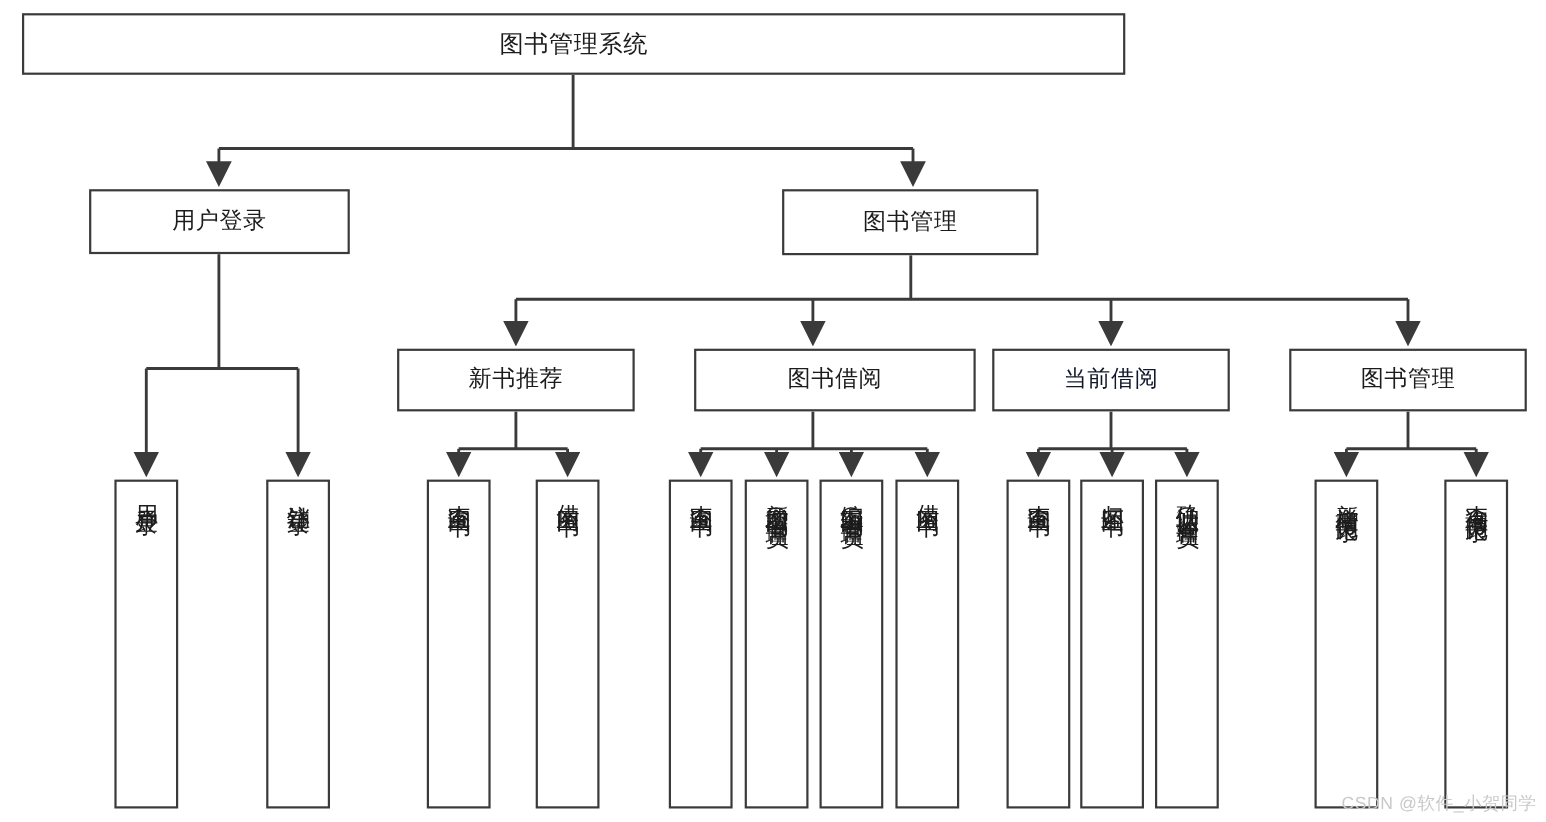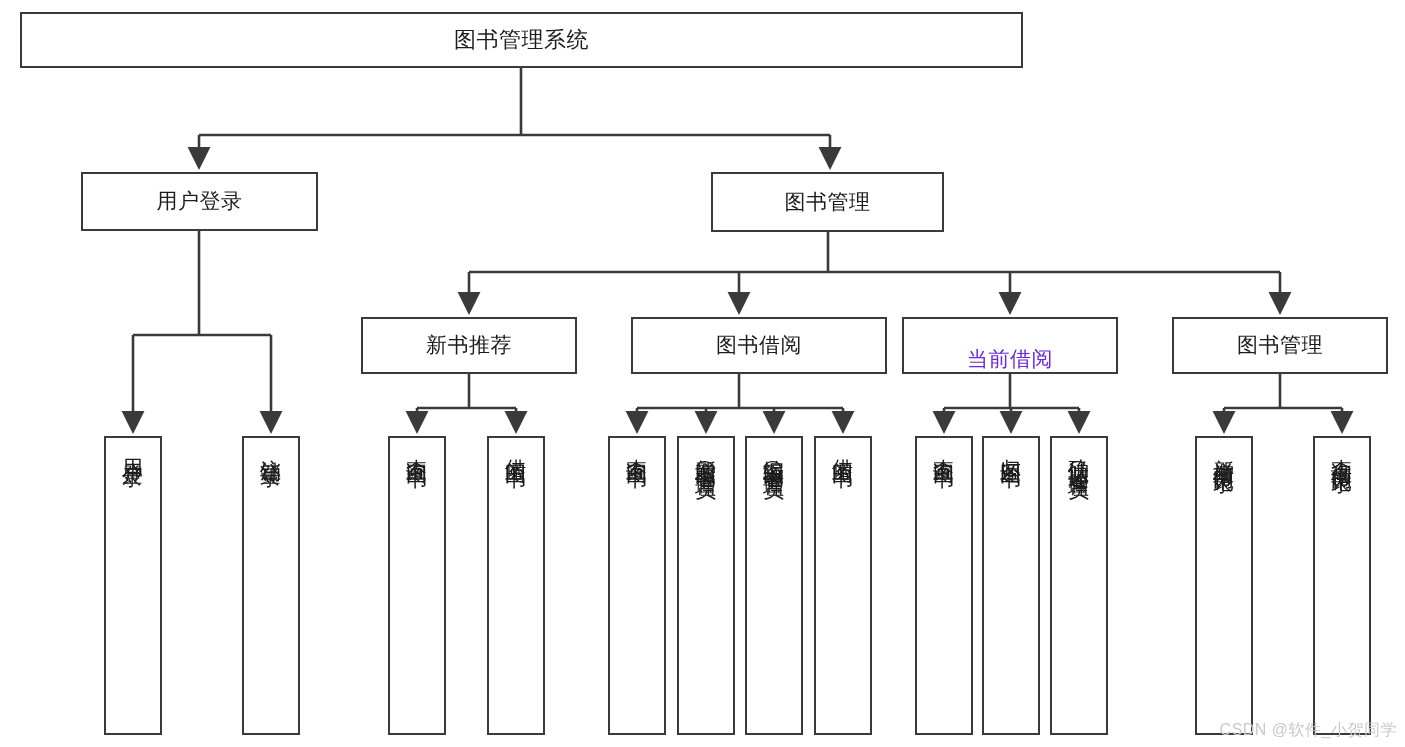--- a/index.html
+++ b/index.html
@@ -139,21 +139,21 @@
   <div class="node horiz" style="left: 711px; top: 172px; width: 233px; height: 60px; border-color: rgb(58, 58, 58); color: rgb(28, 28, 28);">
     <span class="node-label">图书管理</span>
   </div>
 
   <div class="node horiz" style="left: 361px; top: 317px; width: 216px; height: 57px; border-color: rgb(58, 58, 58); color: rgb(28, 28, 28);">
     <span class="node-label">新书推荐</span>
   </div>
   <div class="node horiz" style="left: 631px; top: 317px; width: 256px; height: 57px; border-color: rgb(58, 58, 58); color: rgb(28, 28, 28);">
     <span class="node-label">图书借阅</span>
   </div>
-  <div class="node horiz" style="left: 902px; top: 317px; width: 216px; height: 57px; border-color: rgb(58, 58, 58); color: #6d28d9; align-items: flex-end;">
+  <div class="node horiz" style="left: 902px; top: 317px; width: 216px; height: 57px; border-color: rgb(58, 58, 58); color: #0f172a;">
     <span class="node-label">当前借阅</span>
   </div>
   <div class="node horiz" style="left: 1172px; top: 317px; width: 216px; height: 57px; border-color: rgb(58, 58, 58); color: rgb(28, 28, 28);">
     <span class="node-label">图书管理</span>
   </div>
 
   <div class="node vert" style="left: 104px; top: 436px; width: 58px; height: 299px; border-color: rgb(58, 58, 58); color: rgb(28, 28, 28);">
     <span class="node-label">用户登录</span>
   </div>
   <div class="node vert" style="left: 242px; top: 436px; width: 58px; height: 299px; border-color: rgb(58, 58, 58); color: rgb(28, 28, 28);">

